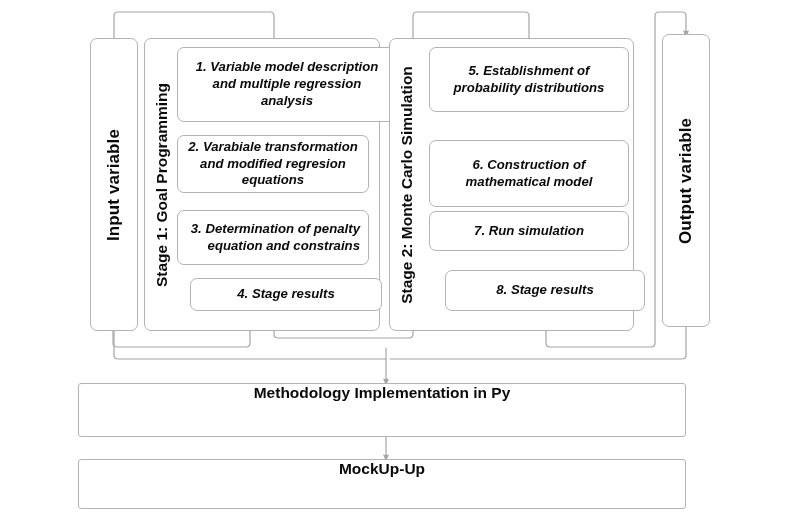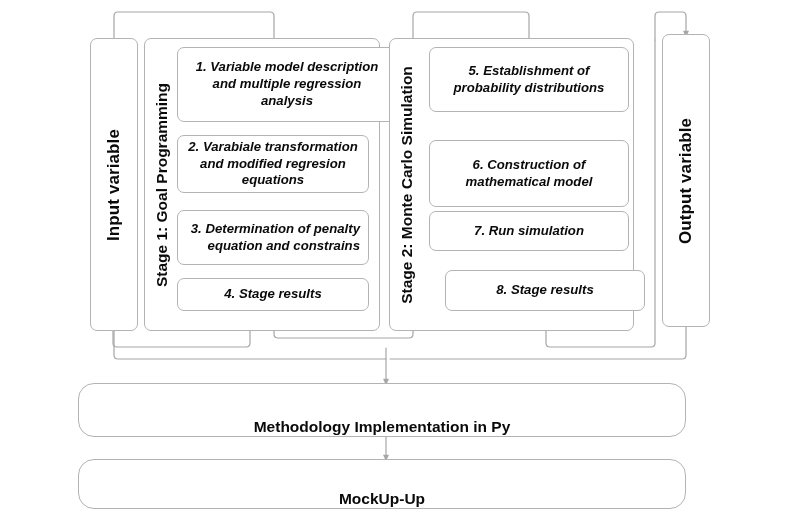--- a/index.html
+++ b/index.html
@@ -93,24 +93,24 @@
     font-style: italic;
     font-weight: bold;
     font-size: 13.2px;
     line-height: 1.28;
     color: #0a0a0a;
   }
   .wide-box {
     position: absolute;
     box-sizing: border-box;
     border: 1.2px solid #b3b3b3;
-    border-radius: 16px;
-    background: #ffffff;
-    display: flex;
-    align-items: flex-end;
+    border-radius: 3px;
+    background: #ffffff;
+    display: flex;
+    align-items: flex-start;
     justify-content: center;
   }
   .wide-box span {
     font-weight: bold;
     font-size: 15.5px;
     color: #0a0a0a;
   }
 </style>
 </head>
 <body>
@@ -172,21 +172,21 @@
   </div>
 
   <div class="step" style="left:177px; top:135px; width:192px; height:58px;">
     <span>2.  Varabiale transformation and modified regresion equations</span>
   </div>
 
   <div class="step" style="left:177px; top:210px; width:192px; height:55px;text-align:right;">
     <span>3. Determination of penalty equation and constrains</span>
   </div>
 
-  <div class="step" style="left:177px; top:278px; width:192px; height:33px;">
+  <div class="step" style="left:190px; top:278px; width:192px; height:33px;">
     <span>4. Stage results</span>
   </div>
 
   <div class="stage-panel" style="left:389px; top:38px; width:245px; height:293px;">
     <div class="stage-label">
       <span>Stage 2: Monte Carlo Simulation</span>
     </div>
   </div>
 
   <div class="step" style="left:429px; top:47px; width:200px; height:65px;align-items:center;">

